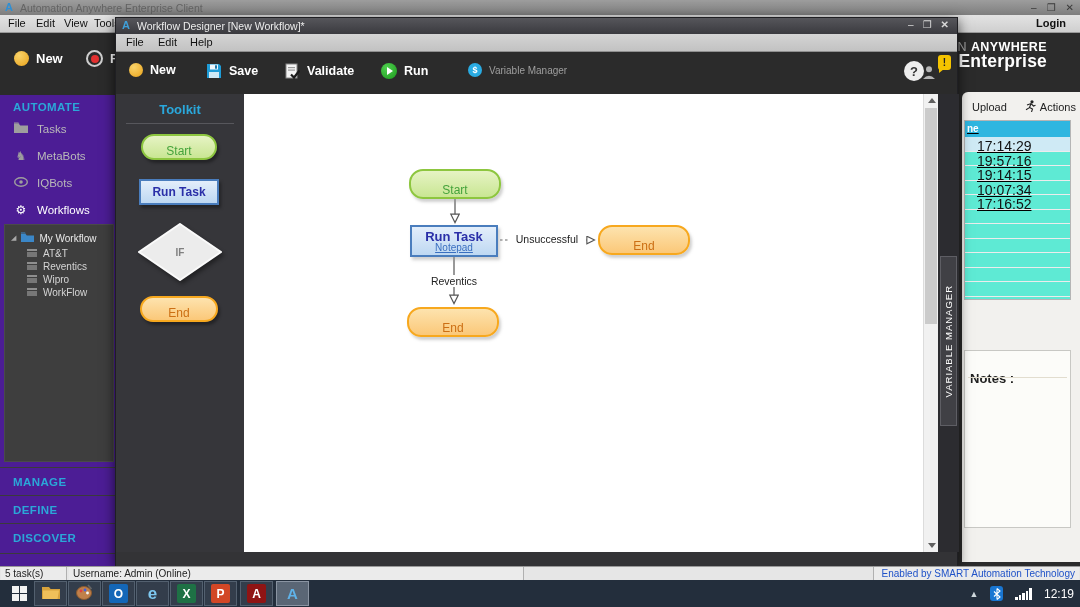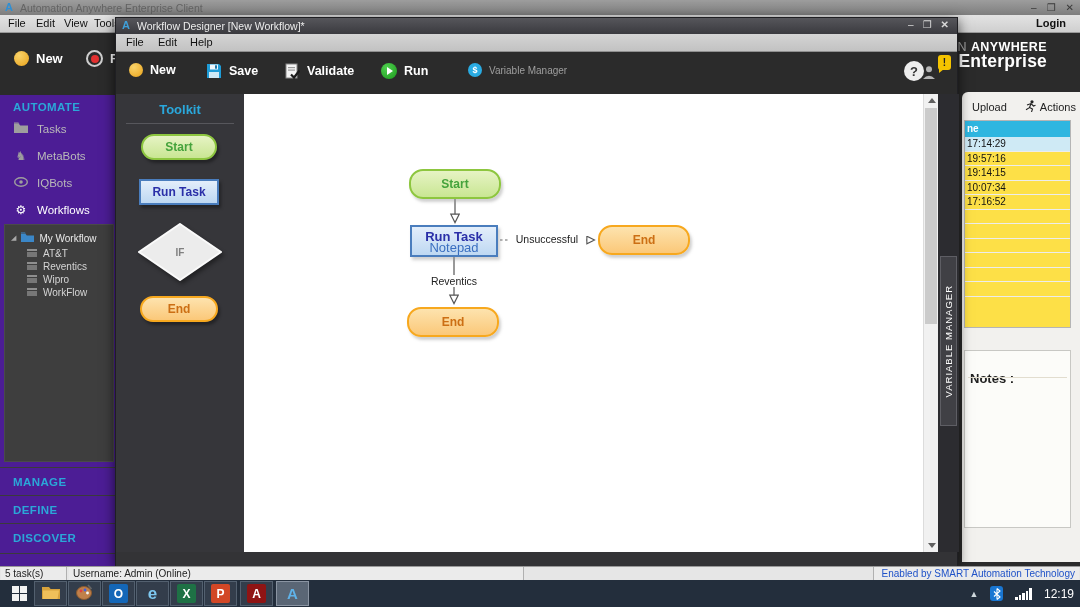--- a/index.html
+++ b/index.html
@@ -47,23 +47,23 @@
 
   
   .statusbar { position:absolute; left:0; top:566px; width:1080px; height:14px; background:#e6e6e6; border-top:1px solid #999; z-index:6; }
   .sseg { position:absolute; top:0; height:13px; font-size:10px; color:#222; padding:1px 0 0 4px; border-right:1px solid #b0b0b0; background:#ebebeb; }
   .sseg.right { text-align:right; padding-right:4px; color:#1f52c8; border-right:none; border-left:1px solid #b0b0b0; }
 
   
   .right-panel { position:absolute; left:962px; top:92px; width:118px; height:470px; background:#f2f1ee; border-radius:6px 0 0 0; z-index:2; }
   .rp-buttons { position:absolute; left:0; top:4px; width:118px; height:22px; display:flex; align-items:center; }
   .rp-buttons .bt { font-size:11px; color:#222; display:flex; align-items:center; gap:4px; }
-  .rp-table { position:absolute; left:2px; top:28px; width:107px; height:208px; background:#fde047; border:1px solid #b5b5b5; }
+  .rp-table { position:absolute; left:2px; top:28px; width:107px; height:180px; background:#5eead4; border:1px solid #b5b5b5;text-decoration:underline; }
   .rp-th { height:16px; background:#2eb6e0; color:#fff; font-weight:bold; font-size:10px; padding:2px 0 0 2px; }
-  .rp-tr { height:14.5px; font-size:10px; color:#111; padding:1px 0 0 2px; border-bottom:1px solid #ececec; }
+  .rp-tr { height:14.5px; font-size:14px; color:#111; padding:1px 0 0 12px; border-bottom:1px solid #ececec; }
   .rp-tr.sel { background:#cfeaf5; }
   .notes-box { position:absolute; left:2px; top:258px; width:107px; height:178px; background:#fcfcf9; border:1px solid #c8c8c4; }
   .notes-label { position:absolute; left:5px; top:20px; font-size:13px; font-weight:bold; color:#222; }
   .notes-rule { position:absolute; left:3px; right:3px; top:26px; height:1px; background:#e2ddcf; }
 
   
   .designer { position:absolute; left:115px; top:17px; width:843px; height:548px; background:#333336;
     border:1px solid #1f1f23; box-shadow:0 3px 12px rgba(0,0,0,.65); z-index:5; }
   .d-titlebar { position:absolute; left:0; top:0; width:100%; height:16px; background:linear-gradient(#56565b,#3a3a3f); }
   .d-titlebar .logo { position:absolute; left:6px; top:1px; color:#3f9fd8; font-weight:bold; font-size:11px; }
@@ -80,26 +80,26 @@
   .circle-cyan { width:14px; height:14px; border-radius:50%; background:#29abe2; color:#fff; font-size:9px; font-weight:bold; display:flex; align-items:center; justify-content:center; }
   .vm-label { color:#9f9f9f; font-weight:normal; font-size:10px; }
   .help-circle { position:absolute; left:788px; top:9px; width:20px; height:20px; border-radius:50%; background:#ededed; color:#333; font-weight:bold; font-size:13px; display:flex; align-items:center; justify-content:center; }
   .alert-bubble { position:absolute; left:822px; top:3px; width:13px; height:15px; background:#f5c400; border-radius:3px; color:#222; font-weight:bold; font-size:10px; text-align:center; line-height:15px; }
   .alert-bubble:after { content:""; position:absolute; left:1px; bottom:-3px; border-left:5px solid #f5c400; border-bottom:4px solid transparent; }
 
   
   .toolkit { position:absolute; left:0; top:76px; width:128px; height:458px; background:#36363a; }
   .toolkit-title { position:absolute; left:0; top:8px; width:128px; text-align:center; color:#2aa8dc; font-weight:bold; font-size:13px; }
   .toolkit-rule { position:absolute; left:10px; right:10px; top:29px; height:1px; background:#57575c; }
-  .pill { position:absolute; border-radius:14px; border:2px solid; display:flex; flex-direction:column; align-items:center; justify-content:center; font-weight:bold; box-shadow:2px 3px 3px rgba(0,0,0,.35); }
+  .pill { position:absolute; border-radius:14px; border:2px solid; display:flex; flex-direction:column; align-items:center; justify-content:flex-end; font-weight:normal; box-shadow:2px 3px 3px rgba(0,0,0,.35); }
   .pill.start { background:linear-gradient(#e6f3c4,#c9e693); border-color:#8dc63f; color:#45a33c; }
   .pill.end { background:linear-gradient(#fde3ae,#fbc879); border-color:#f7a81e; color:#cc6f14; }
   .task-box { position:absolute; border:2px solid #4a7dbd; background:linear-gradient(#e3eefb,#bed8f2); display:flex; flex-direction:column; align-items:center; justify-content:center; box-shadow:2px 3px 3px rgba(0,0,0,.35); }
   .task-box .t1 { color:#2a2fa8; font-weight:bold; font-size:13px; line-height:13px; }
-  .task-box .t2 { color:#3a6fc0; font-size:13px; line-height:10px; }
+  .task-box .t2 { color:#3a6fc0; font-size:10px; line-height:10px;text-decoration:underline; }
   .canvas-shadow { box-shadow:2px 3px 3px rgba(150,150,150,.45); }
   .if-wrap { position:absolute; left:22px; top:129px; width:84px; height:58px; }
   .if-label { position:absolute; left:0; top:0; width:84px; height:58px; display:flex; align-items:center; justify-content:center; color:#808080; font-weight:bold; font-size:10px; }
 
   .canvas { position:absolute; left:128px; top:76px; width:679px; height:458px; background:#ffffff; }
   .edge-label { position:absolute; font-size:10.5px; color:#222; background:#fff; padding:0 2px; text-align:center; }
 
   .vscroll { position:absolute; left:807px; top:76px; width:15px; height:458px; background:#f1f1f1; border-left:1px solid #dcdcdc; }
   .vs-arrow { position:absolute; left:0; width:15px; height:13px; display:flex; align-items:center; justify-content:center; }
   .tri-up { width:0; height:0; border-bottom:5px solid #606060; border-left:4px solid transparent; border-right:4px solid transparent; }

